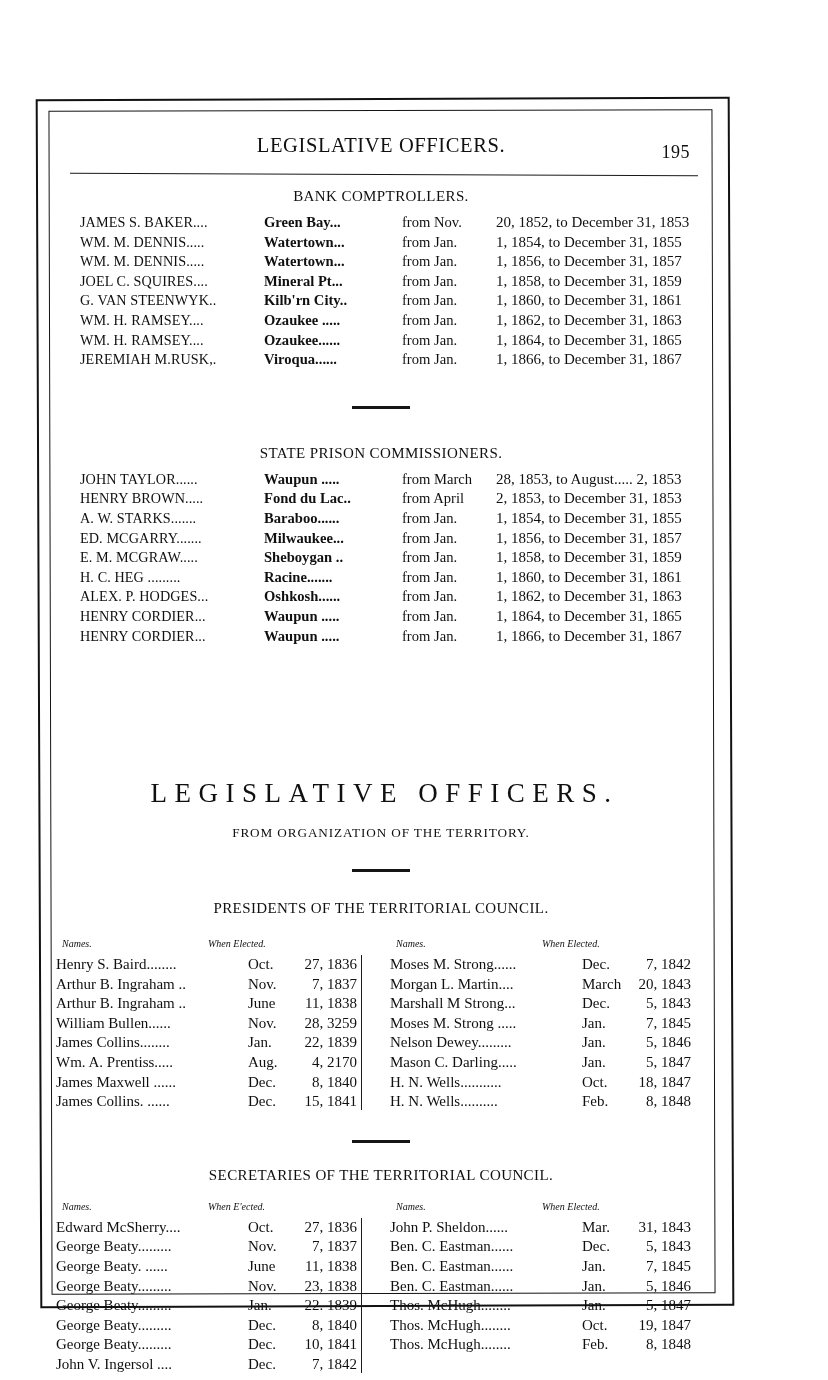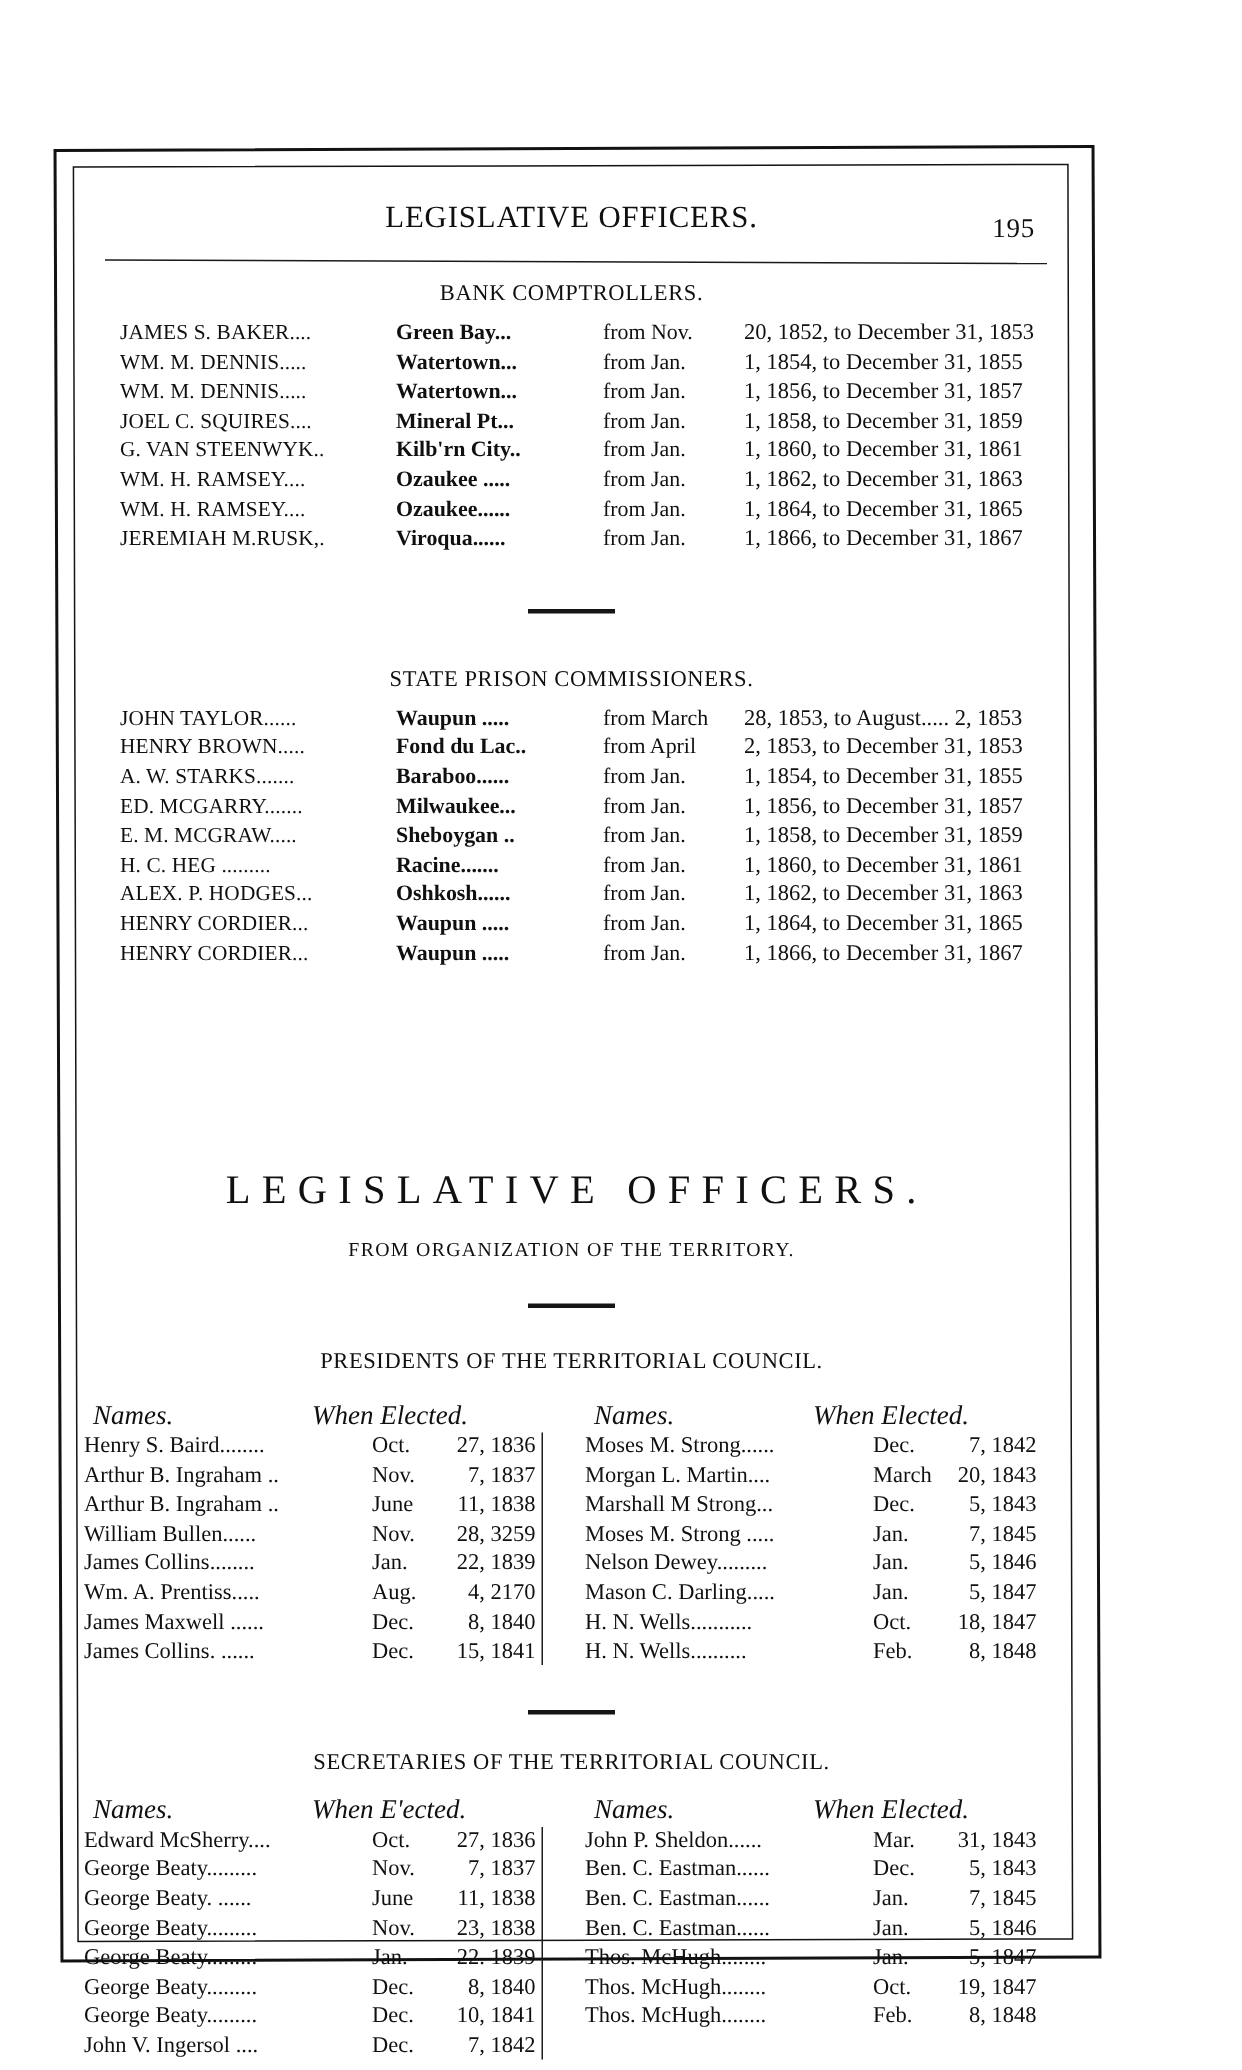--- a/index.html
+++ b/index.html
@@ -155,21 +155,21 @@
   .col-divider {
     width: 0;
     border-left: 1.4px solid #1c1c1c;
     margin: 22px 0 2px 0;
     align-self: stretch;
   }
   .col-head {
     display: grid;
     grid-template-columns: 148px 1fr;
     font-style: italic;
-    font-size: 18px;
+    font-size: 10px;
     line-height: 21px;
     padding-bottom: 1px;
   }
   .col-head .ch-names { padding-left: 6px; }
   .col-head .ch-when { padding-left: 4px; }
 
   .council-rows {
     display: grid;
     grid-template-columns: 1fr 52px 62px;
     font-size: 15px;

